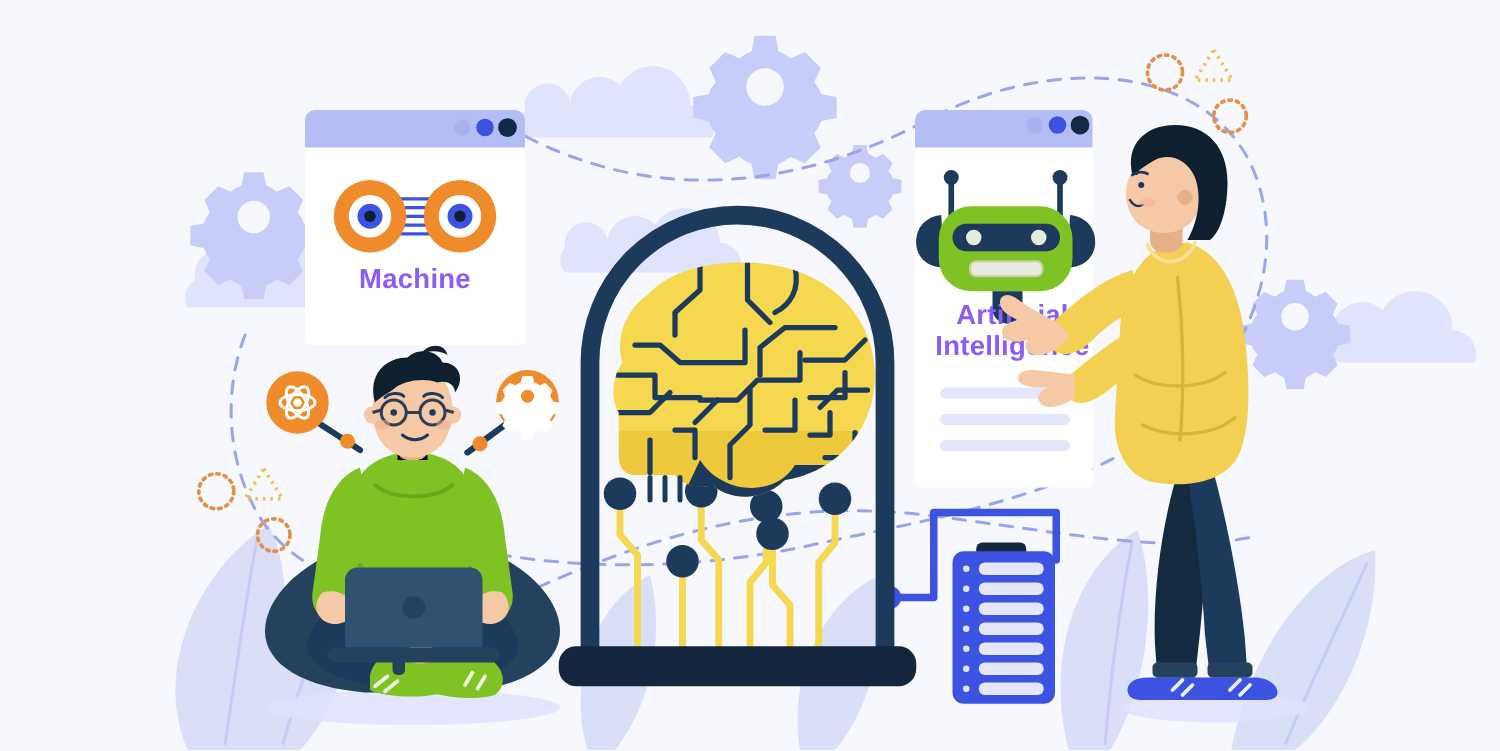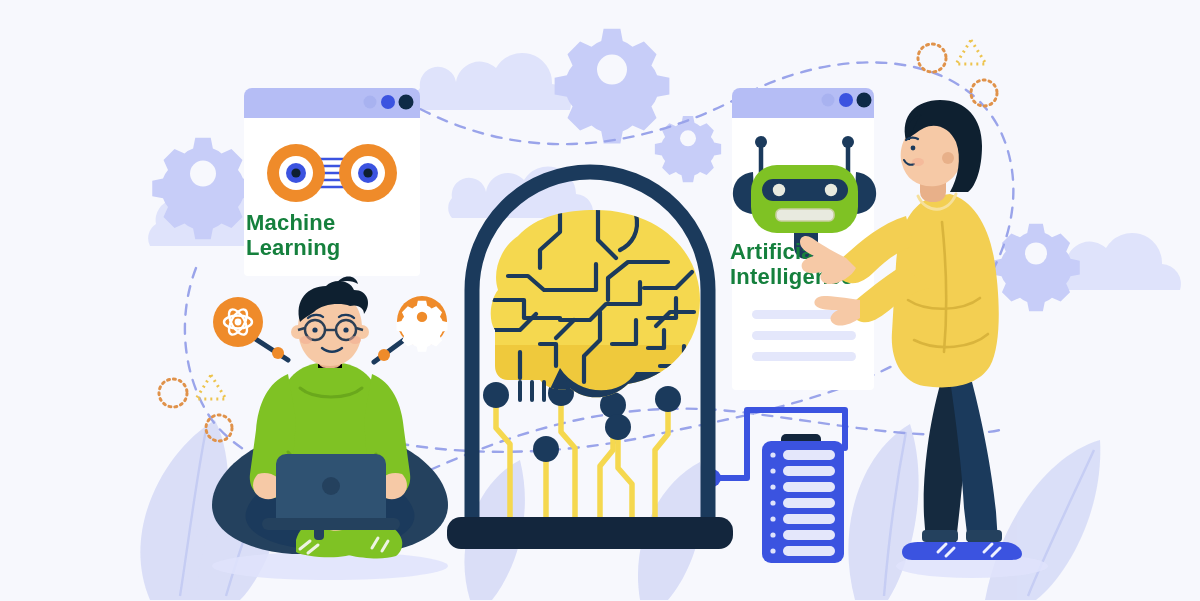--- a/index.html
+++ b/index.html
@@ -6,24 +6,24 @@
   html,body{margin:0;padding:0;}
   body{
     width:1200px;height:601px;overflow:hidden;
     background:#f7f8fd;
     font-family:"Liberation Sans", sans-serif;
   }
   #stage{position:relative;width:1200px;height:601px;overflow:hidden;background:#f7f8fd;}
   #stage svg.layer{position:absolute;top:0;left:0;width:1200px;height:601px;}
   .card-text{
     position:absolute;
-    text-align:left;
+    text-align:center;
     font-family:"Liberation Sans", sans-serif;
     font-weight:bold;
-    color:#15803d;
+    color:#8b5cf6;
     letter-spacing:.2px;
     line-height:1.12;
     user-select:none;
   }
   #ml-text{left:246px;top:211px;width:172px;font-size:22px;}
   #ai-text{left:730px;top:240px;width:160px;font-size:22px;}
 </style>
 </head>
 <body>
 
@@ -165,21 +165,20 @@
       <g fill="#e4e7fb">
         <rect x="752" y="310" width="104" height="9" rx="4.5"></rect>
         <rect x="752" y="331" width="104" height="9" rx="4.5"></rect>
         <rect x="752" y="352" width="104" height="9" rx="4.5"></rect>
       </g>
     </g>
   </svg>
 
   <div class="card-text" id="ml-text">
     <div>Machine</div>
-    <div>Learning</div>
   </div>
   <div class="card-text" id="ai-text">
     <div>Artificial</div>
     <div>Intelligence</div>
   </div>
 
   <svg class="layer" viewBox="0 0 1200 601">
 
     <g fill="none" stroke="#3b53e0" stroke-width="6" stroke-linejoin="round" stroke-linecap="round">
       <path d="M712,478 L747,478 L747,410 L845,410 L845,448"></path>

